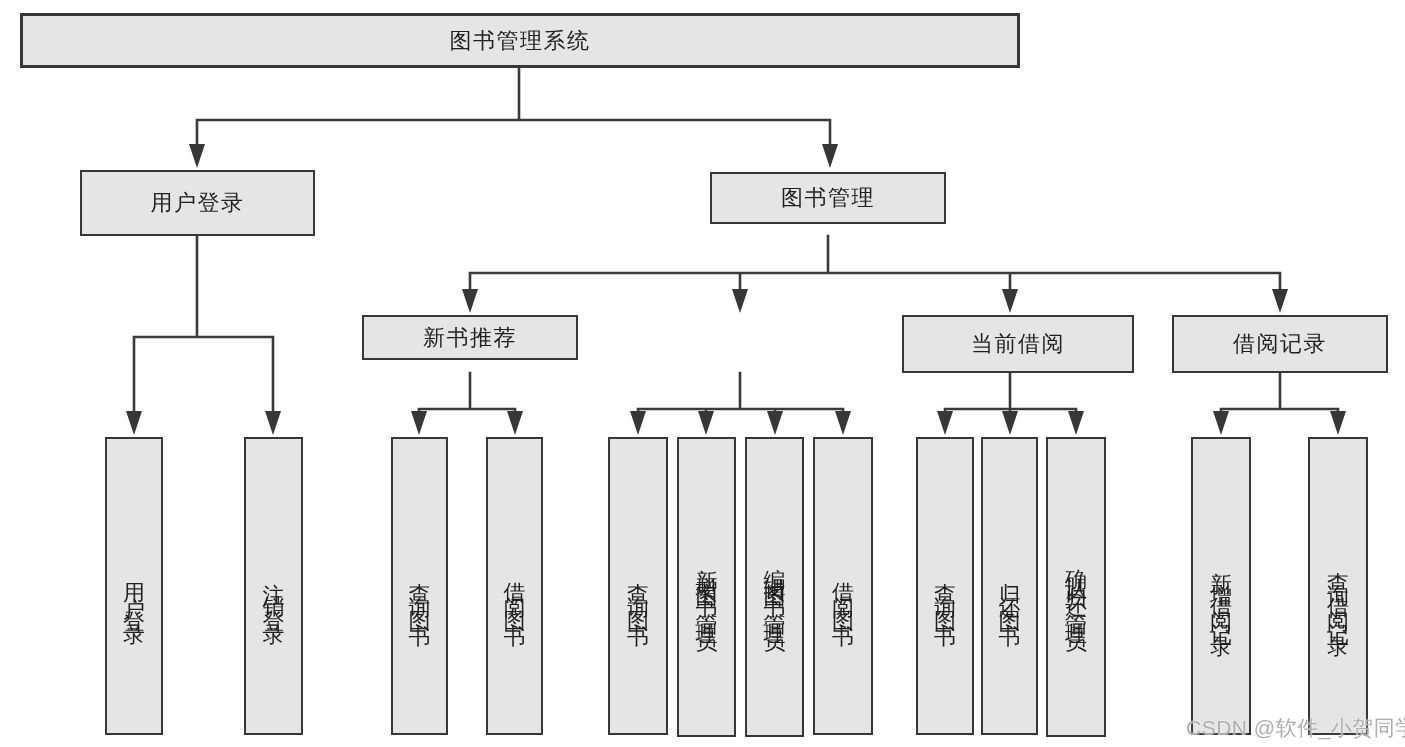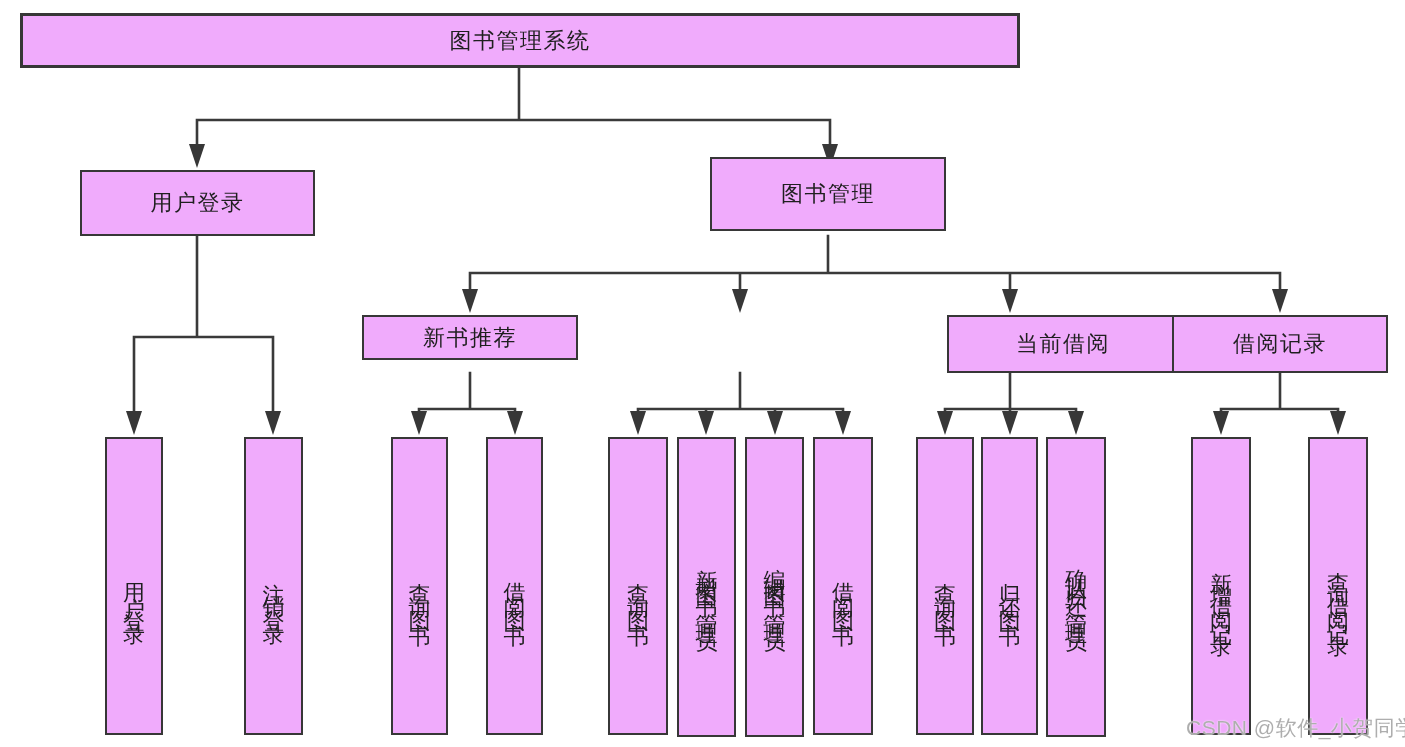--- a/index.html
+++ b/index.html
@@ -1,20 +1,20 @@
 <!DOCTYPE html>
 <html><head>
 <meta charset="utf-8">
 <style>
   html,body{margin:0;padding:0;background:#ffffff;}
   body{width:1405px;height:747px;position:relative;overflow:hidden;
        font-family:"Liberation Sans","DejaVu Sans",sans-serif;}
   .canvas{position:absolute;inset:0;width:1405px;height:747px;}
   svg.wires{position:absolute;left:0;top:0;width:1405px;height:747px;z-index:1;}
-  .node{position:absolute;background:#f0abfc;border:2.5px solid #373737;
+  .node{position:absolute;background:#e5e5e5;border:2.5px solid #373737;
         box-sizing:border-box;display:flex;align-items:center;justify-content:center;
         color:#1f1f1f;z-index:2;}
   .hbox{font-size:22px;letter-spacing:1.5px;}
   .root{border-width:3px;}
   .vbox{z-index:2;}
   .vlabel{writing-mode:vertical-rl;text-orientation:mixed;font-size:22px;line-height:1;}
   .vt4{letter-spacing:14px;margin-bottom:-14px;}
   .vt6{letter-spacing:13px;margin-bottom:-13px;}
   .vt9{letter-spacing:9px;margin-bottom:-9px;}
   .watermark{position:absolute;left:1186px;top:714px;z-index:3;
@@ -64,28 +64,28 @@
     <polygon class="arrow" points="1330,411 1346,411 1338,435"></polygon>
   </svg>
 
   <div class="node hbox root" style="left:20px;top:13px;width:1000px;height:55px;">
     <span>图书管理系统</span>
   </div>
 
   <div class="node hbox" style="left:80px;top:170px;width:235px;height:66px;">
     <span>用户登录</span>
   </div>
-  <div class="node hbox" style="left:710px;top:157px;width:236px;height:74px;text-align:center;">
+  <div class="node hbox" style="left:710px;top:172px;width:236px;height:52px;text-align:center;">
     <span>图书管理</span>
   </div>
 
   <div class="node hbox" style="left:362px;top:315px;width:216px;height:45px;">
     <span>新书推荐</span>
   </div>
-  <div class="node hbox" style="left:902px;top:315px;width:232px;height:58px;margin-left:45px;">
+  <div class="node hbox" style="left:902px;top:315px;width:232px;height:58px;">
     <span>当前借阅</span>
   </div>
   <div class="node hbox" style="left:1172px;top:315px;width:216px;height:58px;">
     <span>借阅记录</span>
   </div>
 
   <div class="node vbox" style="left:105px;top:437px;width:58px;height:298px;">
     <span class="vlabel vt4">用户登录</span>
   </div>
   <div class="node vbox" style="left:244px;top:437px;width:59px;height:298px;">

